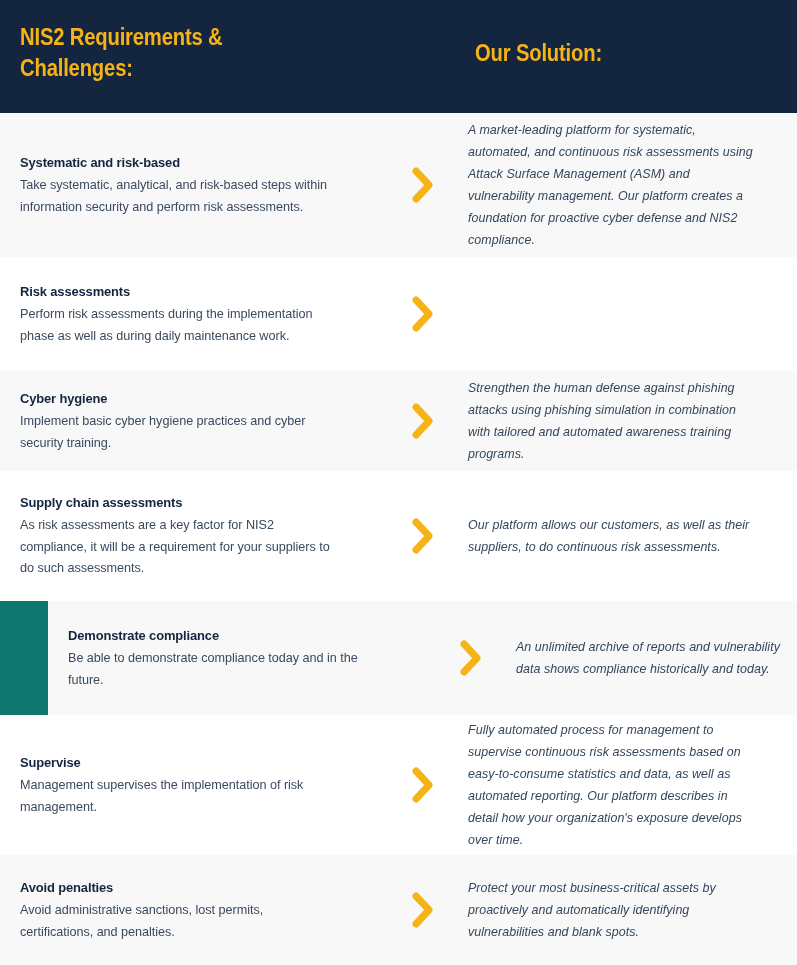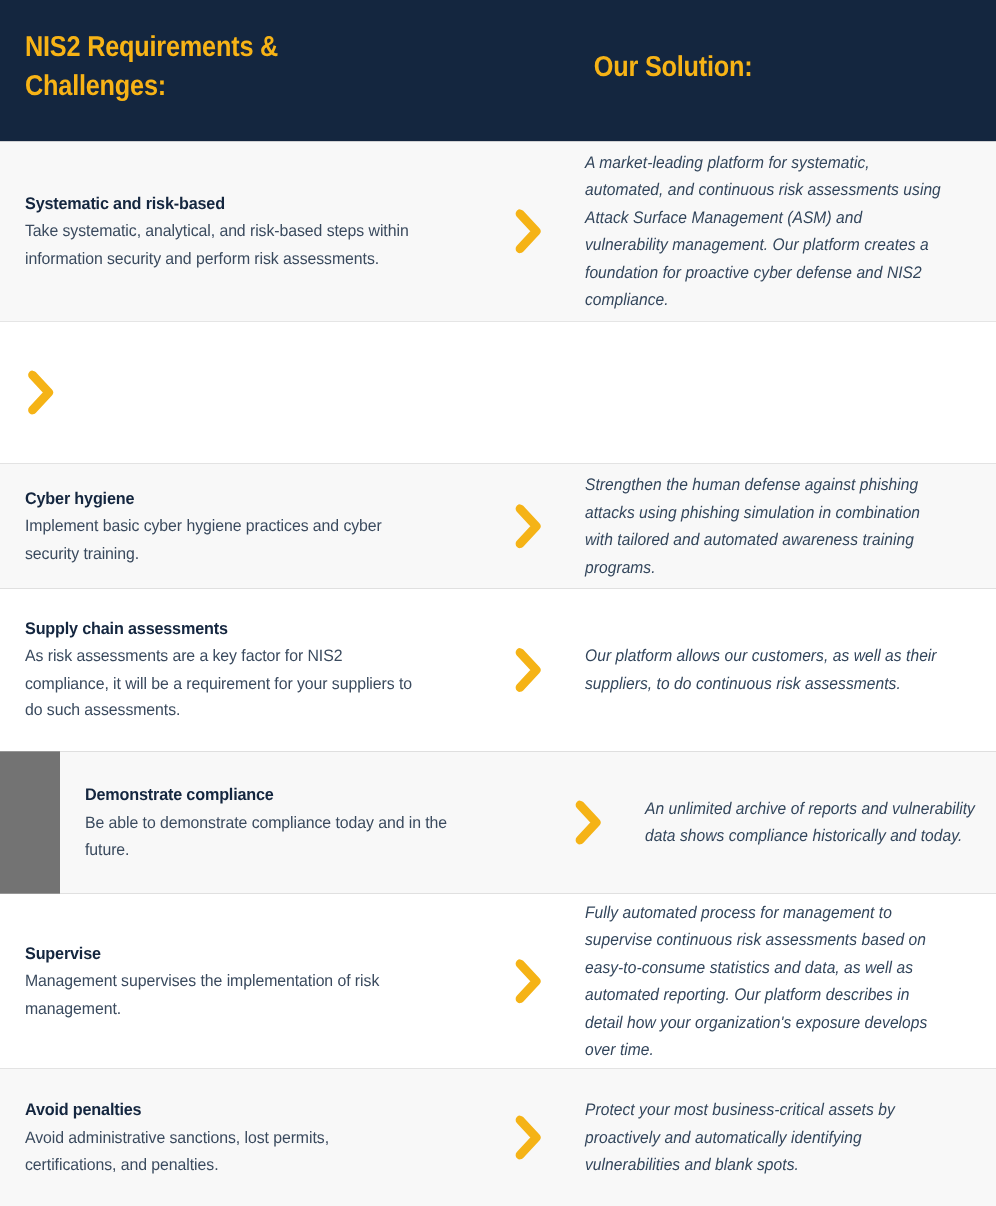--- a/index.html
+++ b/index.html
@@ -2,21 +2,21 @@
 <html><head>
 <meta charset="utf-8">
 <style>
   * { margin:0; padding:0; box-sizing:border-box; }
   html, body {
     width:797px; height:965px;
     background:#ffffff;
     font-family:"Liberation Sans", sans-serif;
     -webkit-font-smoothing:antialiased;
   }
-  .page { width:797px; height:965px; position:relative; overflow:hidden; background:#737373; }
+  .page { width:797px; height:965px; position:relative; overflow:hidden; background:#0f766e; }
 
   
   .header {
     height:113px;
     background:#14263F;
     display:flex;
     align-items:flex-start;
     position:relative;
   }
   .header-col-left {
@@ -133,20 +133,24 @@
           <path d="M6 6 L19 20 L6 34" fill="none" stroke="#F5B316" stroke-width="7" stroke-linecap="round" stroke-linejoin="round"></path>
         </svg>
       </span>
     </div>
     <div class="cell-right">
       <div class="sol-text">A market-leading platform for systematic, automated, and continuous risk assessments using Attack Surface Management (ASM) and vulnerability management. Our platform creates a foundation for proactive cyber defense and NIS2 compliance.</div>
     </div>
   </div>
 
   <div class="row base r2">
+    <div class="cell-left">
+      <div class="req-title">Risk assessments</div>
+      <div class="req-desc">Perform risk assessments during the implementation phase as well as during daily maintenance work.</div>
+    </div>
     <div class="cell-arrow">
       <span class="chev">
         <svg width="26" height="40" viewBox="0 0 26 40" aria-hidden="true">
           <path d="M6 6 L19 20 L6 34" fill="none" stroke="#F5B316" stroke-width="7" stroke-linecap="round" stroke-linejoin="round"></path>
         </svg>
       </span>
     </div>
   </div>
 
   <div class="row alt r3">

